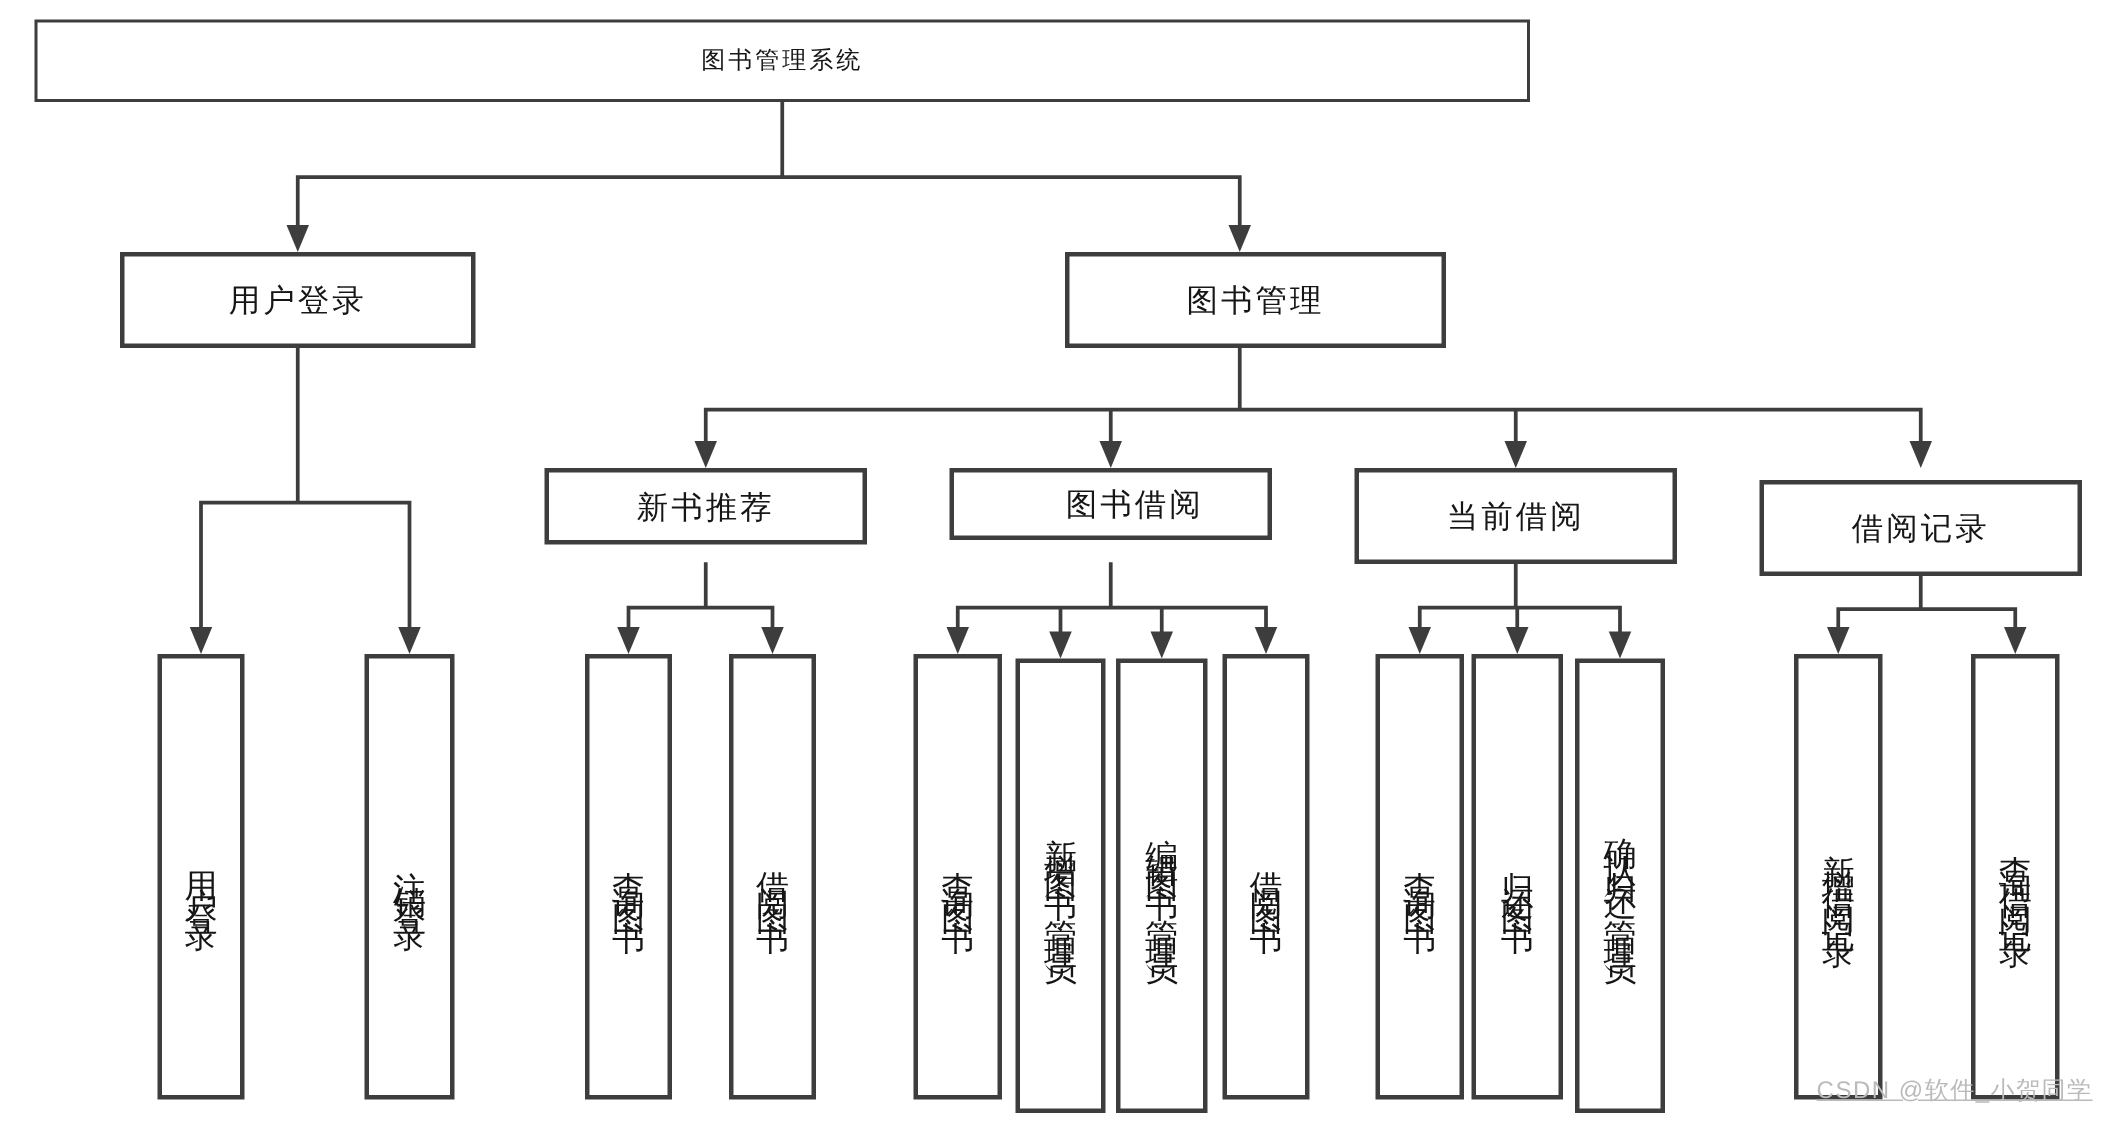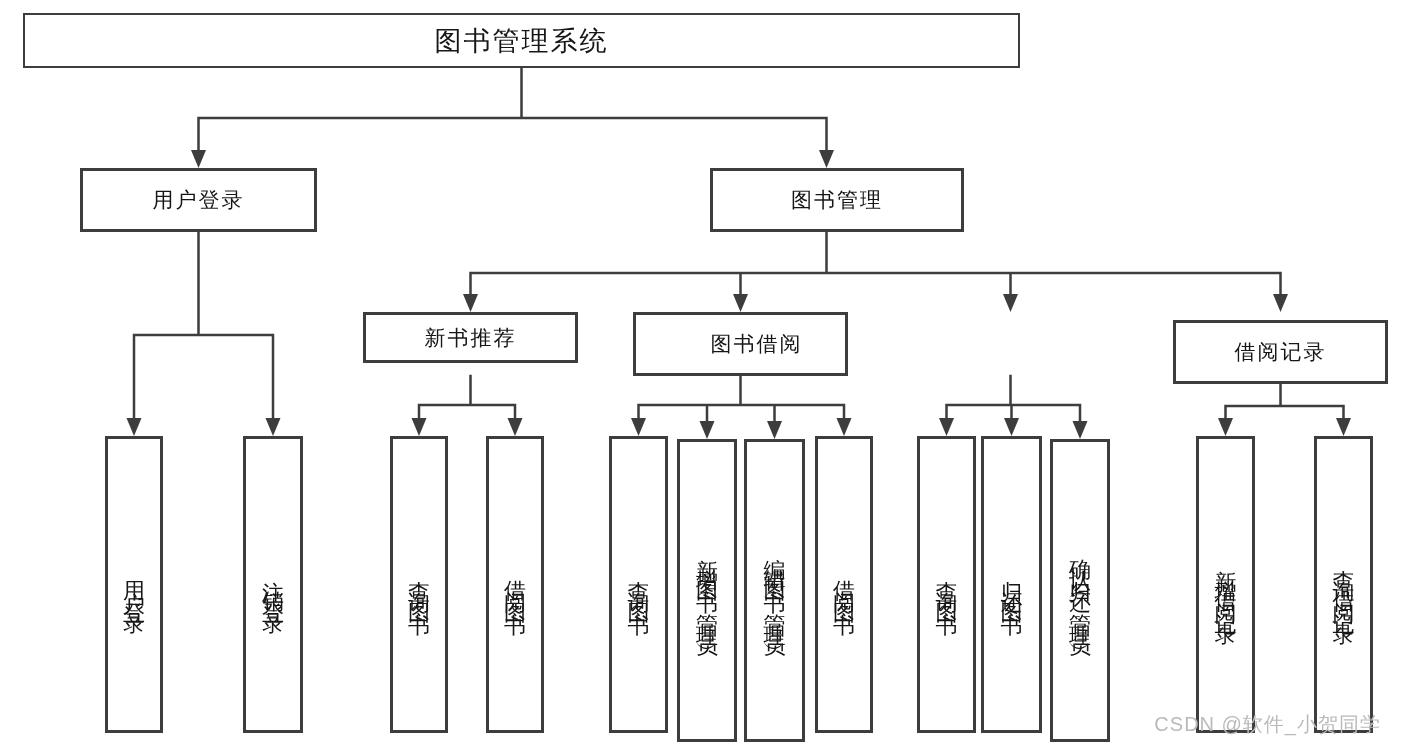--- a/index.html
+++ b/index.html
@@ -41,42 +41,43 @@
     border: 3px solid var(--line);
     background: var(--background);
     display: flex;
     align-items: center;
     justify-content: center;
     color: var(--text);
     font-size: 21px;
     letter-spacing: 2px;
     white-space: nowrap;
   }
-  .box.root { border-width: 2px; font-size: 27px; }
+  .box.root { border-width: 2px; font-size: 16px; }
   .leaf {
     font-size: 22px;
     letter-spacing: 0;
   }
   .leaf .vtext {
     writing-mode: vertical-rl;
     -webkit-writing-mode: vertical-rl;
     text-orientation: mixed;
     -webkit-text-orientation: mixed;
     letter-spacing: 11px;
     line-height: 1;
     white-space: nowrap;
   }
   .watermark {
     position: absolute;
-    right: 24px;
+    right: 10px;
     bottom: 9px;
-    font-size: 20px;
+    font-size: 16px;
     color: var(--watermark);
     letter-spacing: 1px;
     white-space: nowrap;
+    text-decoration: underline;
   }
 </style>
 </head>
 <body>
 
 <div class="canvas">
 
   <svg class="connectors" viewBox="0 0 1405 747">
     <g>
       <path d="M521.5 68 V118 M198.5 118 H826.5 M198.5 118 V152 M826.5 118 V152"></path>
@@ -129,22 +130,25 @@
   <div class="box" style="left:80px; top:168px; width:237px; height:64px;">
     <span>用户登录</span>
   </div>
   <div class="box" style="left:710px; top:168px; width:254px; height:64px;">
     <span>图书管理</span>
   </div>
 
   <div class="box" style="left:363px; top:312px; width:215px; height:51px;">
     <span>新书推荐</span>
   </div>
-  <div class="box" style="left:633px; top:312px; width:215px; height:64px;padding-left:32px;">
+  <div class="box" style="left:633px; top:312px; width:215px; height:48px;padding-left:32px;">
     <span>图书借阅</span>
+  </div>
+  <div class="box" style="left:903px; top:312px; width:215px; height:64px;">
+    <span>当前借阅</span>
   </div>
   <div class="box" style="left:1173px; top:320px; width:215px; height:64px;">
     <span>借阅记录</span>
   </div>
 
   <div class="box leaf" style="left:105px; top:436px; width:58px; height:297px;">
     <span class="vtext">用户登录</span>
   </div>
   <div class="box leaf" style="left:243px; top:436px; width:60px; height:297px;">
     <span class="vtext">注销登录</span>

